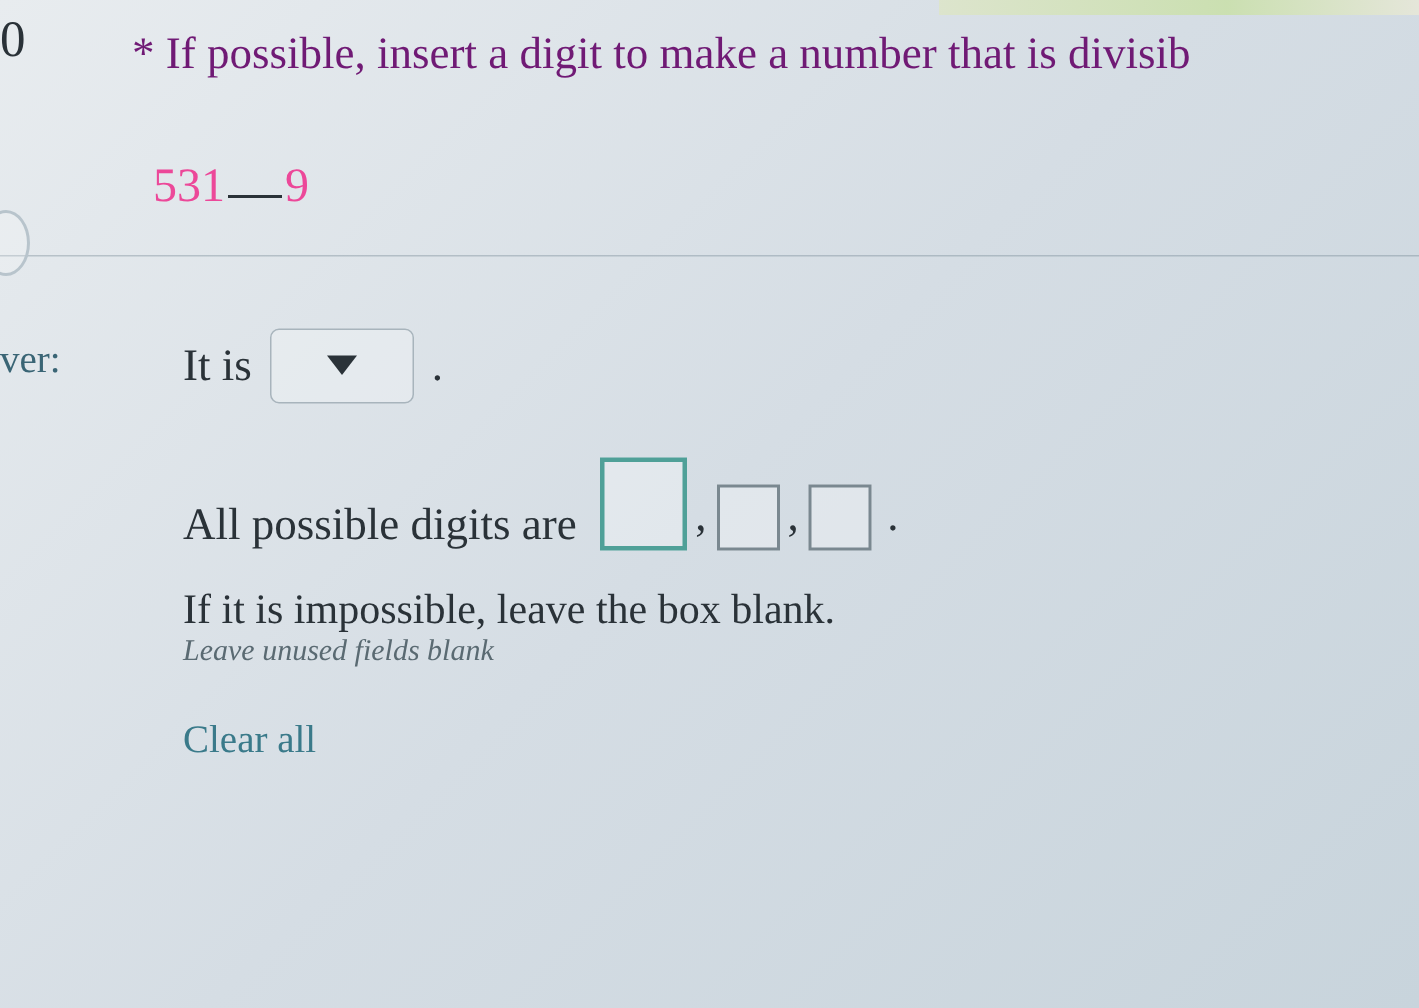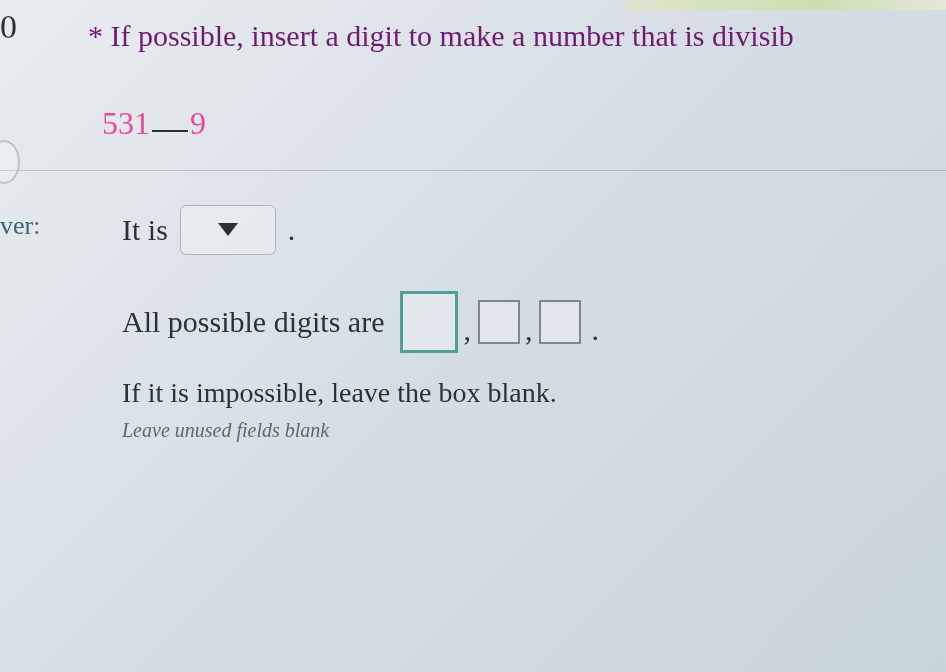--- a/index.html
+++ b/index.html
@@ -58,21 +58,21 @@
       position: relative;
       top: -2px;
     }
     .divider {
       border: none;
       border-top: 1px solid rgba(100,120,135,0.35);
       margin: 0;
     }
     .answer-section {
       display: flex;
-      padding-top: 34px;
+      padding-top: 48px;
     }
     .answer-label {
       width: 60px;
       font-size: 26px;
       color: #3a6575;
       font-family: Georgia, serif;
       padding-top: 6px;
     }
     .answer-body {
       padding-left: 62px;
@@ -99,21 +99,21 @@
     }
     .triangle-down {
       width: 0;
       height: 0;
       border-left: 10px solid transparent;
       border-right: 10px solid transparent;
       border-top: 13px solid #2a3238;
     }
     .line2 {
       display: flex;
-      align-items: center;
+      align-items: flex-end;
       font-size: 30px;
       color: #2a3238;
       margin-bottom: 24px;
       flex-wrap: wrap;
     }
     .input-box {
       display: inline-block;
       border: 2px solid #5aa8a0;
       background: rgba(255,255,255,0.3);
       margin: 0 4px;
@@ -138,21 +138,20 @@
     }
     .period {
       font-size: 30px;
       margin-left: 6px;
       align-self: flex-end;
       padding-bottom: 6px;
     }
     .instruction1 {
       font-size: 28px;
       color: #2a3238;
-      margin-bottom: 10px;
     }
     .instruction2 {
       font-size: 20px;
       font-style: italic;
       color: #5a6a72;
       margin-bottom: 32px;
     }
     .clear-all {
       font-size: 26px;
       color: #3a7a8a;
@@ -207,15 +206,16 @@
       <span class="comma">,</span>
       <span class="input-box small"></span>
       <span class="comma">,</span>
       <span class="input-box small"></span>
       <span class="period">.</span>
     </div>
 
     <div class="instruction1">If it is impossible, leave the box blank.</div>
     <div class="instruction2">Leave unused fields blank</div>
 
+    <div class="clear-all">Clear all</div>
 
   </div>
 </div>
 
 </body></html>

